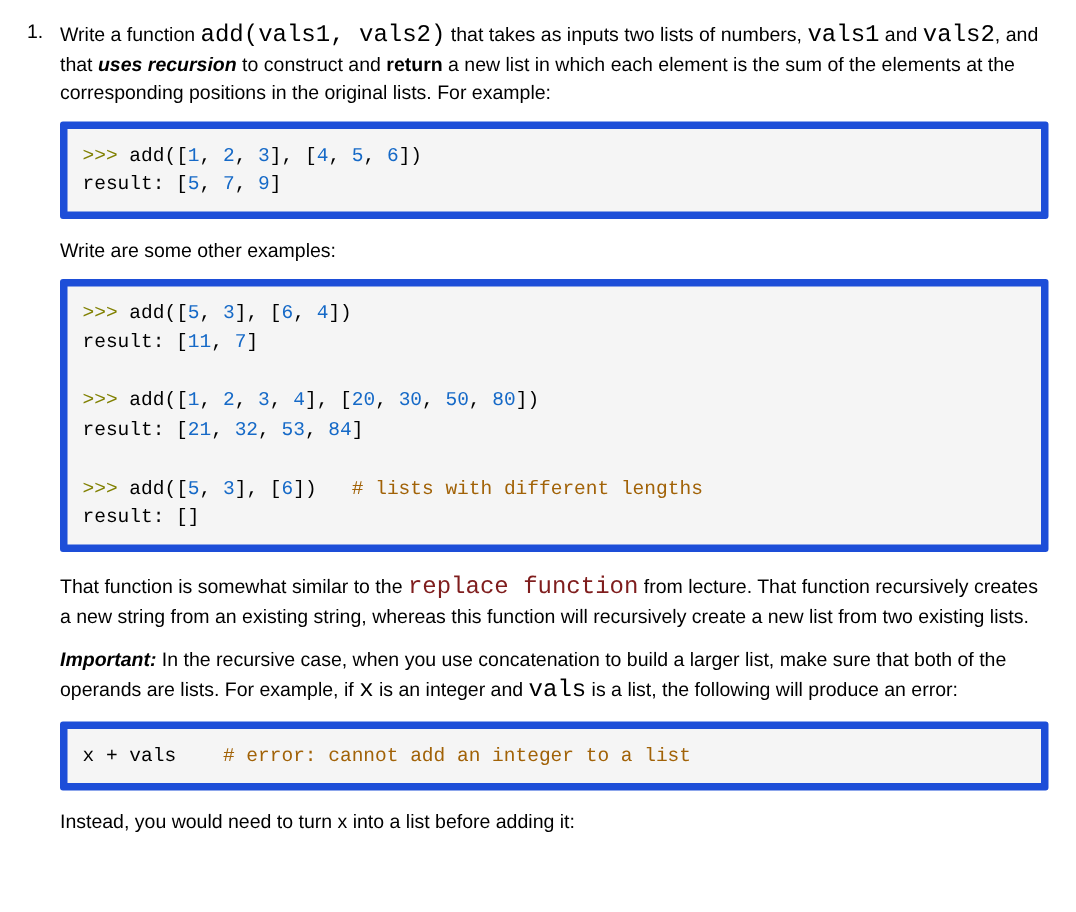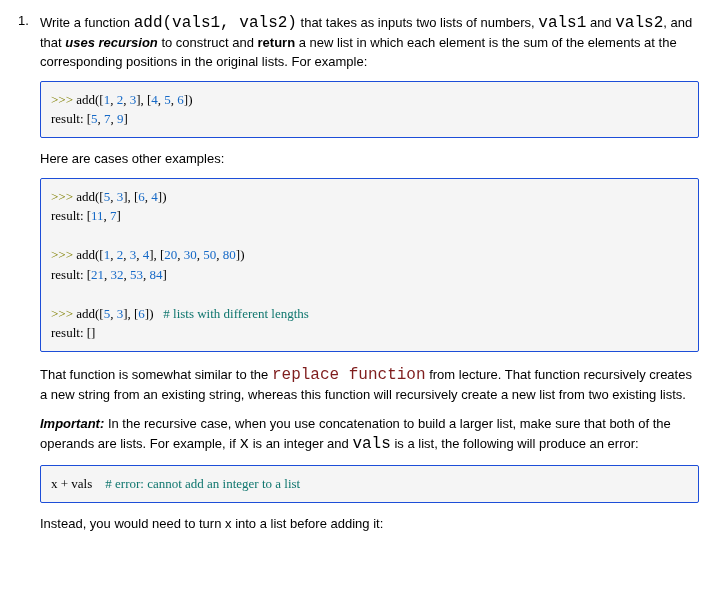--- a/index.html
+++ b/index.html
@@ -23,31 +23,31 @@
   }
   p {
     margin: 0 0 10px 0;
   }
   .code-inline {
     font-family: "Courier New", monospace;
     font-size: 16px;
   }
   .codebox {
     background: #f5f5f5;
-    border: 1px solid #1d4ed8;
+    border: 5px solid #1d4ed8;
     border-radius: 2px;
     padding: 8px 10px;
     margin: 8px 0 12px 0;
-    font-family: Liberation Serif, serif;
+    font-family: Liberation Mono, monospace;
     font-size: 13px;
     line-height: 1.5;
     white-space: pre;
   }
   .tok-blue  { color: #1569c7; }
-  .tok-green { color: #0f766e; }
+  .tok-green { color: #a16207; }
   .tok-olive { color: #808000; }
   .link      { color: #7f1d1d; }
   b { font-weight: bold; }
   i { }
 </style>
 </head>
 <body>
 
 <div class="problem">
   <div class="problem-number">1.</div>
@@ -55,21 +55,21 @@
 
     <p>
       <span>Write a function </span><span class="code-inline">add(vals1, vals2)</span><span> that takes as inputs two lists of numbers, </span><span class="code-inline">vals1</span><span> and </span><span class="code-inline">vals2</span><span>, and that </span><b><i>uses recursion</i></b><span> to construct and </span><b>return</b><span> a new list in which each element is the sum of the elements at the corresponding positions in the original lists. For example:</span>
     </p>
 
     <div class="codebox"><span class="tok-olive">&gt;&gt;&gt; </span><span>add([</span><span class="tok-blue">1</span><span>, </span><span class="tok-blue">2</span><span>, </span><span class="tok-blue">3</span><span>], [</span><span class="tok-blue">4</span><span>, </span><span class="tok-blue">5</span><span>, </span><span class="tok-blue">6</span><span>])</span>
 <span>result: [</span><span class="tok-blue">5</span><span>, </span><span class="tok-blue">7</span><span>, </span><span class="tok-blue">9</span><span>]</span></div>
 
 
 
-    <p>Here are cases other examples:</p>
+    <p>Write are some other examples:</p>
 
     <div class="codebox"><span class="tok-olive">&gt;&gt;&gt; </span><span>add([</span><span class="tok-blue">5</span><span>, </span><span class="tok-blue">3</span><span>], [</span><span class="tok-blue">6</span><span>, </span><span class="tok-blue">4</span><span>])</span>
 <span>result: [</span><span class="tok-blue">11</span><span>, </span><span class="tok-blue">7</span><span>]</span>
 
 <span class="tok-olive">&gt;&gt;&gt; </span><span>add([</span><span class="tok-blue">1</span><span>, </span><span class="tok-blue">2</span><span>, </span><span class="tok-blue">3</span><span>, </span><span class="tok-blue">4</span><span>], [</span><span class="tok-blue">20</span><span>, </span><span class="tok-blue">30</span><span>, </span><span class="tok-blue">50</span><span>, </span><span class="tok-blue">80</span><span>])</span>
 <span>result: [</span><span class="tok-blue">21</span><span>, </span><span class="tok-blue">32</span><span>, </span><span class="tok-blue">53</span><span>, </span><span class="tok-blue">84</span><span>]</span>
 
 <span class="tok-olive">&gt;&gt;&gt; </span><span>add([</span><span class="tok-blue">5</span><span>, </span><span class="tok-blue">3</span><span>], [</span><span class="tok-blue">6</span><span>])   </span><span class="tok-green"># lists with different lengths</span>
 <span>result: []</span></div>
 

